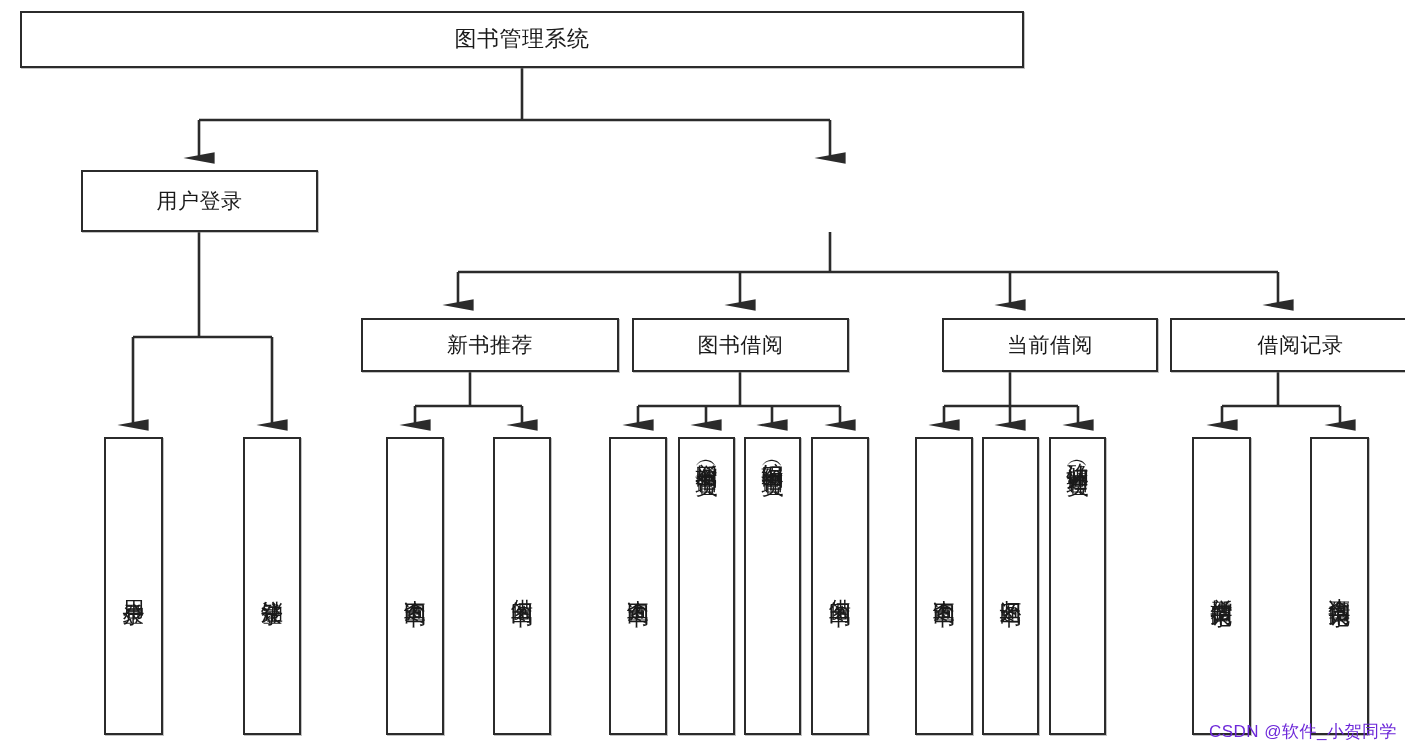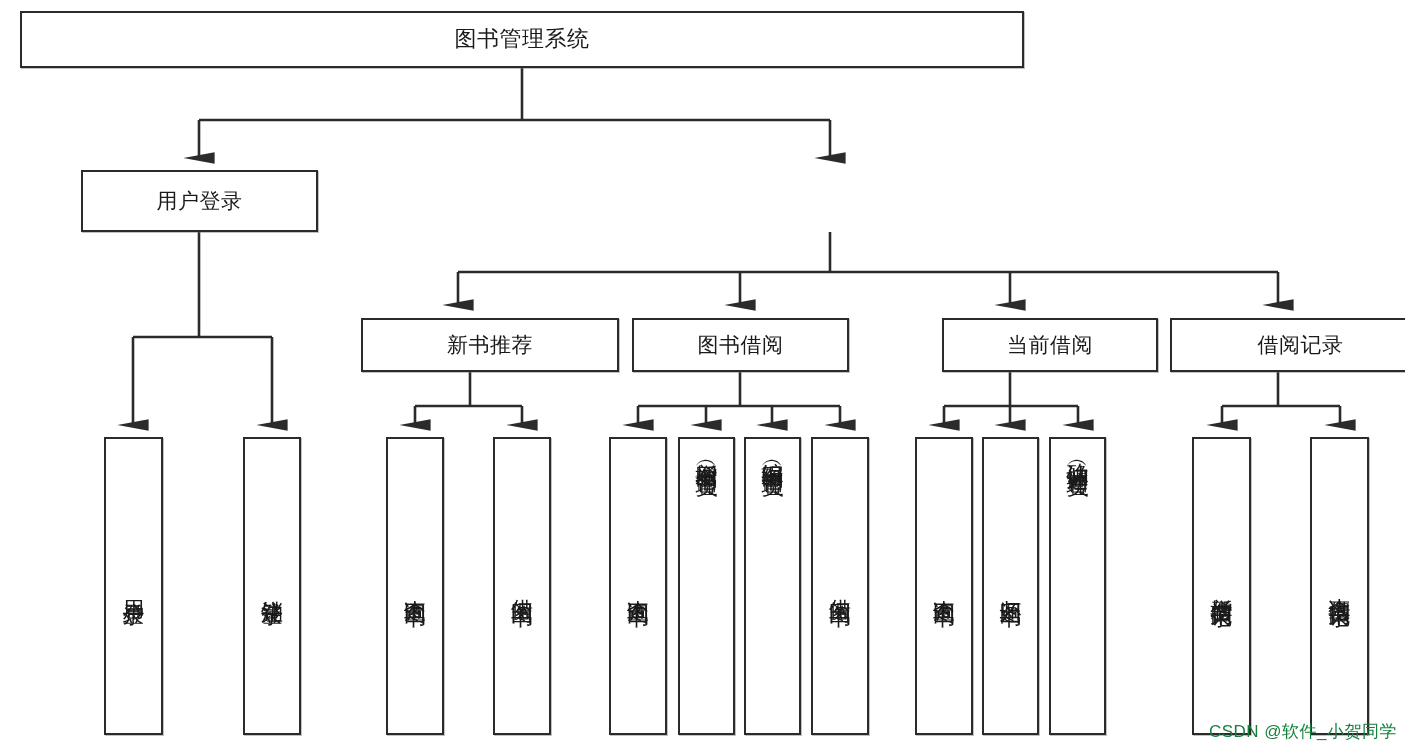--- a/index.html
+++ b/index.html
@@ -64,21 +64,21 @@
     top: 0;
     width: 1405px;
     height: 747px;
     pointer-events: none;
   }
   .watermark {
     position: absolute;
     right: 8px;
     bottom: 4px;
     font-size: 17px;
-    color: #15803d;
+    color: #6d28d9;
     white-space: nowrap;
     letter-spacing: 0.5px;
   }
 </style>
 </head>
 <body>
 
 <div id="canvas">
 
   <svg class="links" viewBox="0 0 1405 747" xmlns="http://www.w3.org/2000/svg">

